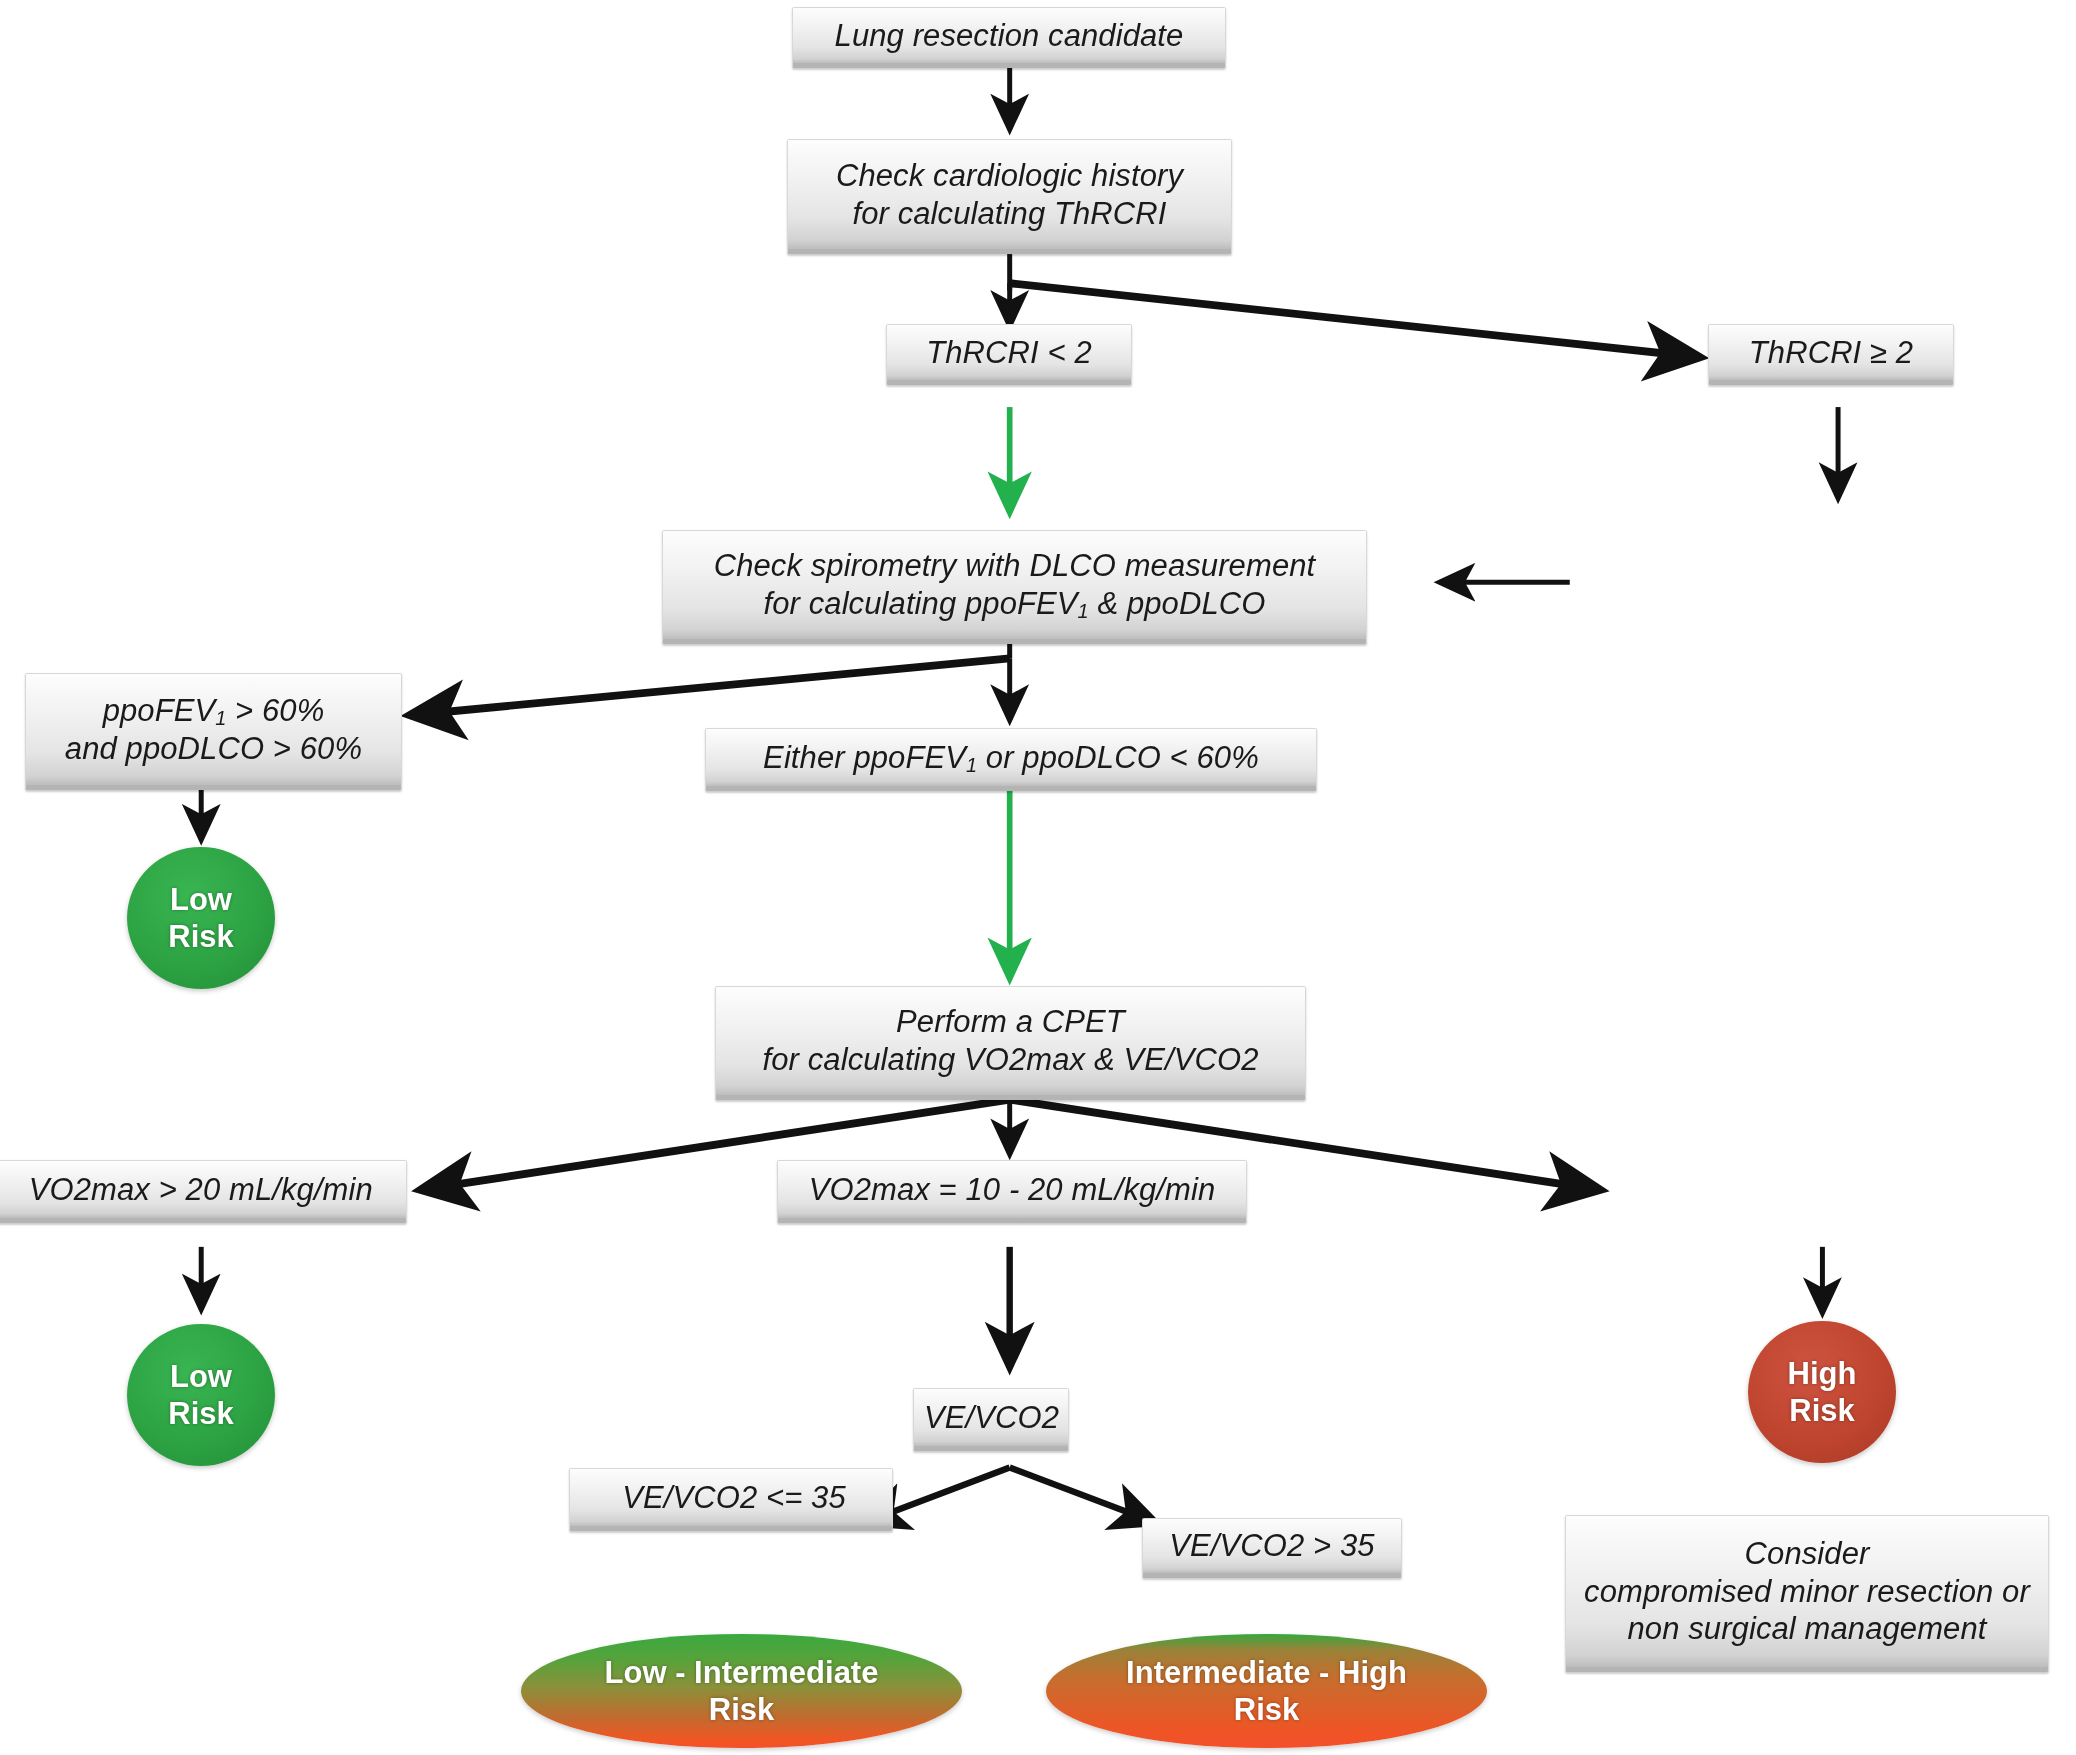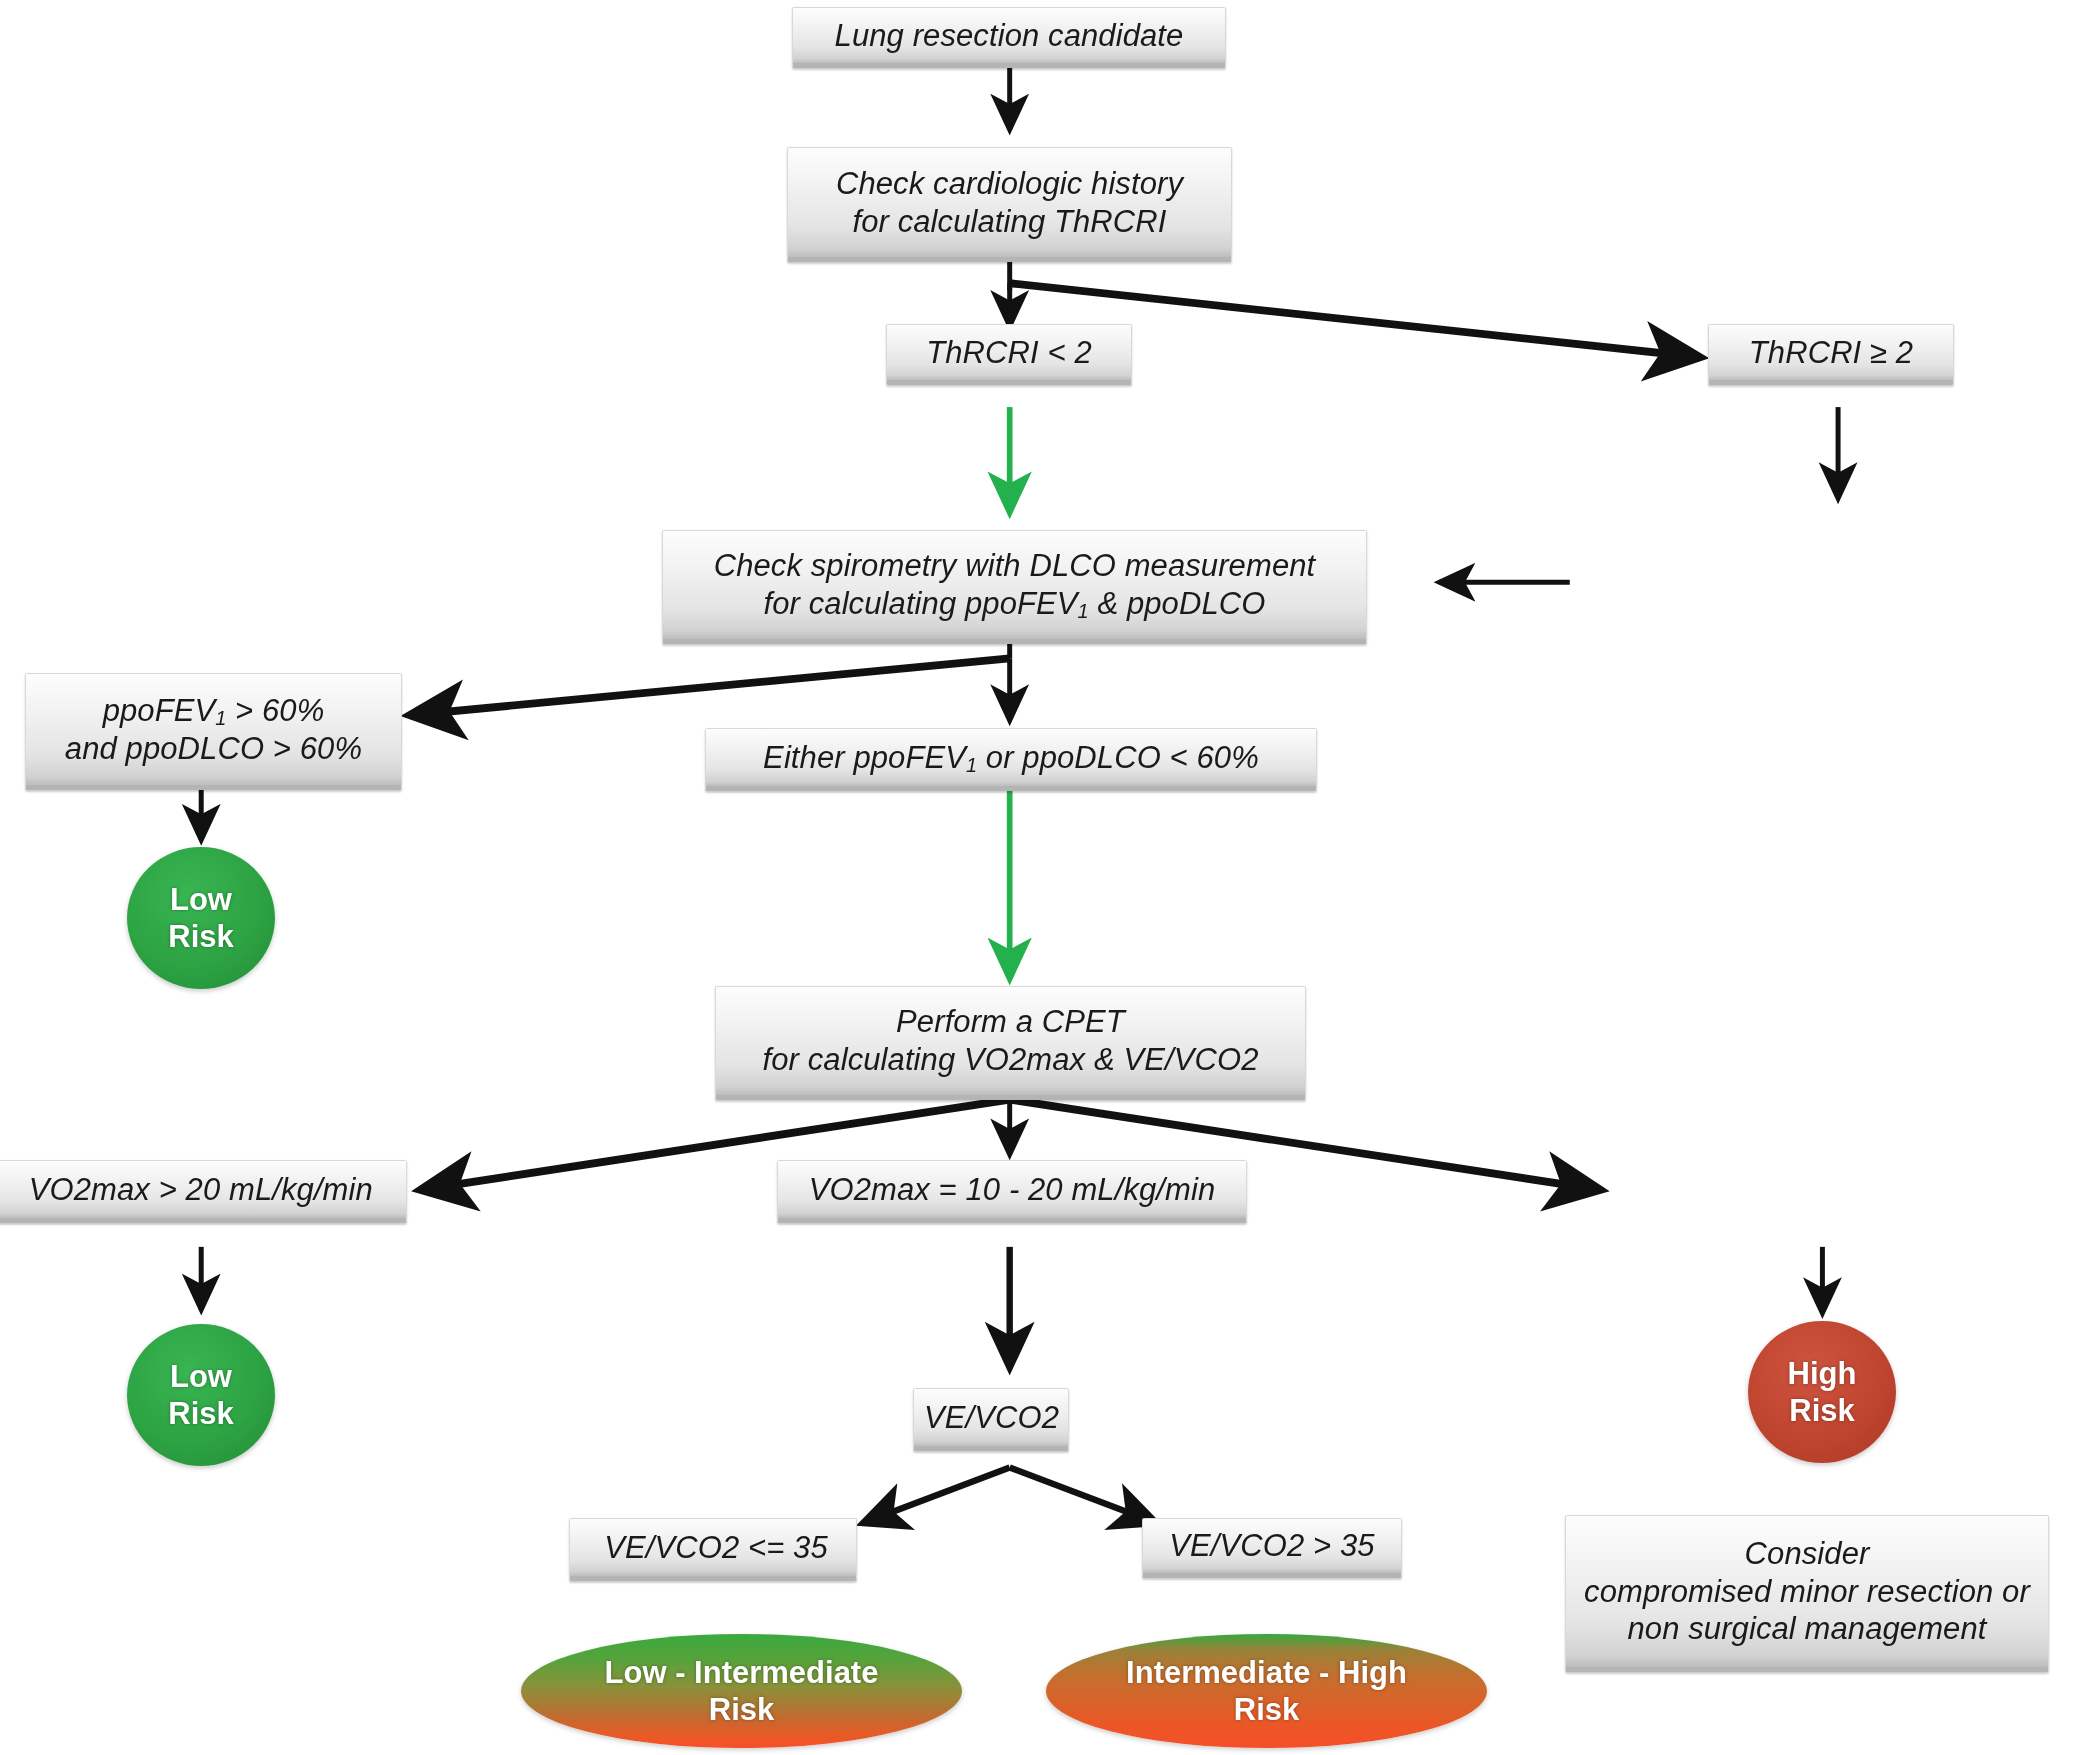--- a/index.html
+++ b/index.html
@@ -109,21 +109,21 @@
       <line x1="1418" y1="572" x2="1418" y2="720" marker-end="url(#agr)"></line>
 
       <line x1="1418" y1="1110" x2="1418" y2="1375" marker-end="url(#agr)"></line>
     </g>
   </svg>
 
   <div class="node" style="left:792px;top:7.1px;width:434px;height:61px;">
     <span class="txt">Lung resection candidate</span>
   </div>
 
-  <div class="node" style="left:787px;top:139px;width:445px;height:115px;flex-direction:column;margin-top:8px;">
+  <div class="node" style="left:787px;top:139px;width:445px;height:115px;flex-direction:column;">
     <span>Check cardiologic history</span>
     <span>for calculating ThRCRI</span>
   </div>
 
   <div class="node" style="left:886px;top:324px;width:246px;height:61px;">
     <span class="txt">ThRCRI &lt; 2</span>
   </div>
 
   <div class="node" style="left:1708px;top:324px;width:246px;height:61px;">
     <span class="txt">ThRCRI ≥ 2</span>
@@ -170,21 +170,21 @@
 
   <div class="risk red" style="left:1748px;top:1321px;width:148px;height:142px;">
     <span class="txt">High
 Risk</span>
   </div>
 
   <div class="node" style="left:913px;top:1388px;width:156px;height:63px;">
     <span class="txt">VE/VCO2</span>
   </div>
 
-  <div class="node" style="left:569px;top:1518px;width:288px;height:63px;padding-left:16px;">
+  <div class="node" style="left:569px;top:1468px;width:324px;height:63px;padding-left:16px;">
     <span class="txt">VE/VCO2 &lt;= 35</span>
   </div>
 
   <div class="node" style="left:1104px;top:1518px;width:260px;height:60px;margin-left:38px;">
     <span class="txt">VE/VCO2 &gt; 35</span>
   </div>
 
   <div class="node" style="left:1565px;top:1515px;width:484px;height:157px;flex-direction:column;">
     <span>Consider</span>
     <span>compromised minor resection or</span>

